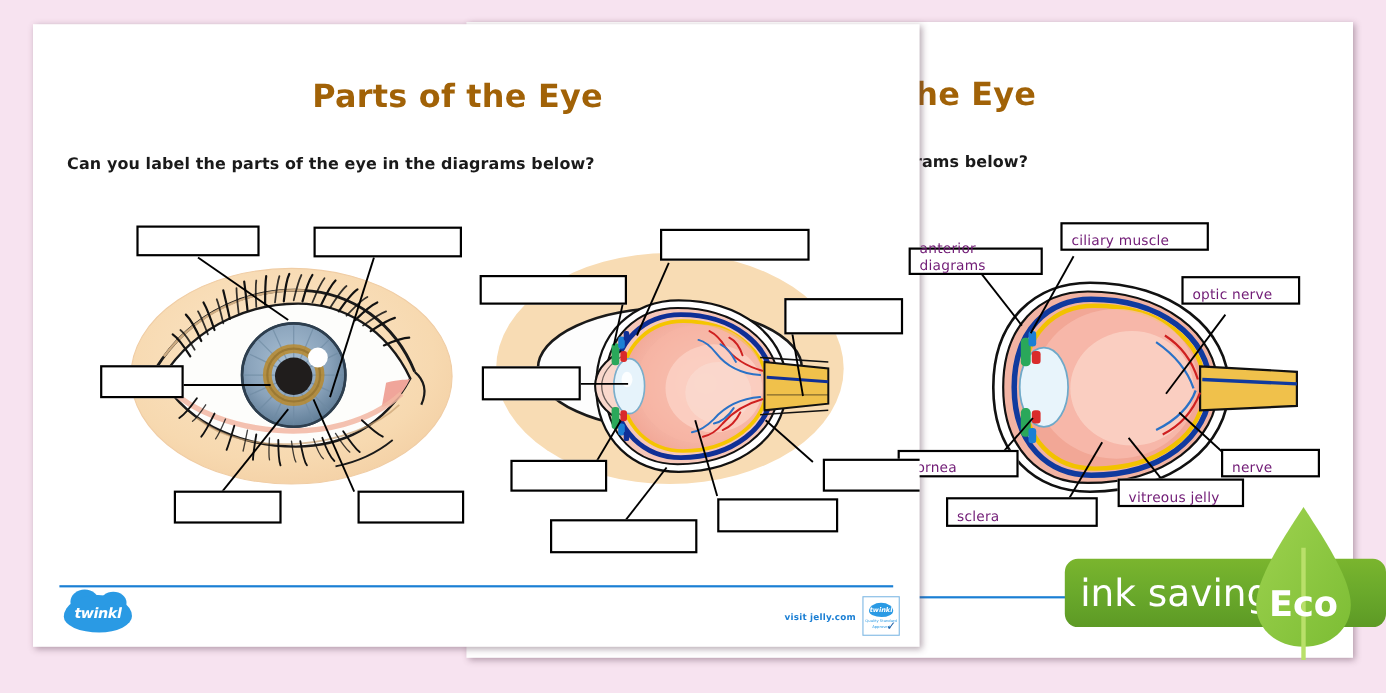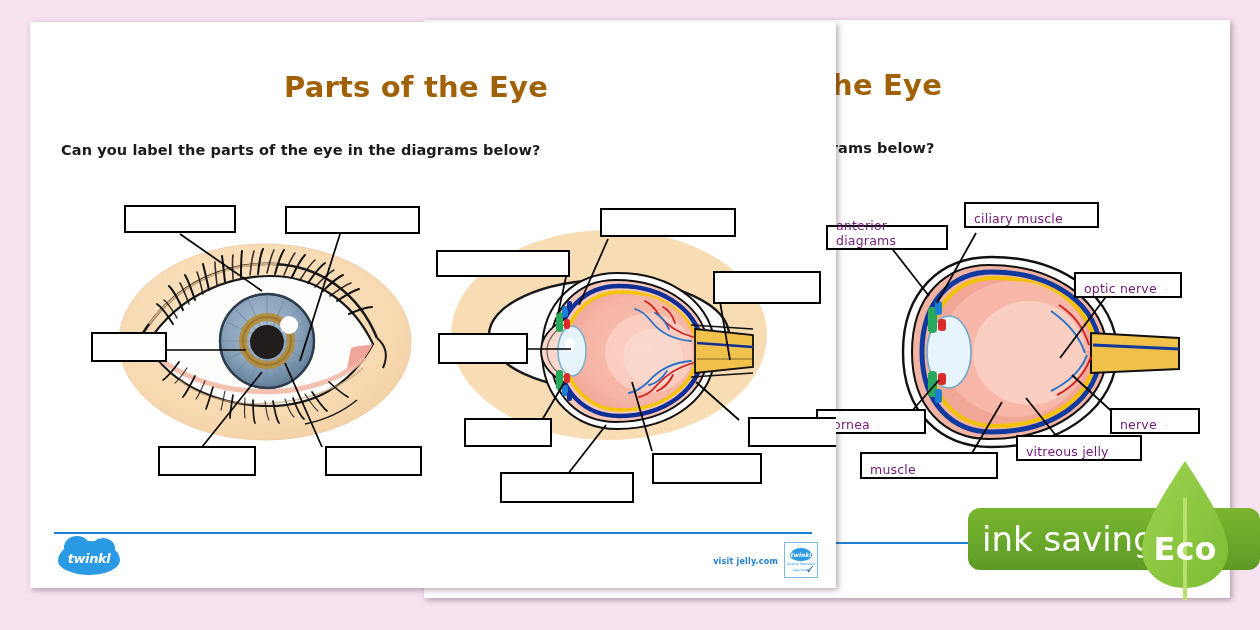--- a/index.html
+++ b/index.html
@@ -150,34 +150,34 @@
         <line x1="642" y1="428" x2="602" y2="378"></line>
         <line x1="538" y1="450" x2="578" y2="382"></line>
       </svg>
 
       <div class="lbox" style="left:402px; top:205px; width:122px; height:25px;">
         <span>anterior diagrams</span>
       </div>
       <div class="lbox" style="left:540px; top:182px; width:135px; height:26px;">
         <span>ciliary muscle</span>
       </div>
-      <div class="lbox" style="left:650px; top:231px; width:108px; height:26px;margin-top:21px;">
+      <div class="lbox" style="left:650px; top:231px; width:108px; height:26px;">
         <span>optic nerve</span>
       </div>
       <div class="lbox" style="left:392px; top:389px; width:110px; height:25px;">
         <span>cornea</span>
       </div>
       <div class="lbox" style="left:686px; top:388px; width:90px; height:26px;">
         <span>nerve</span>
       </div>
-      <div class="lbox" style="left:592px; top:415px; width:126px; height:26px;">
+      <div class="lbox" style="left:592px; top:415px; width:115px; height:26px;">
         <span>vitreous jelly</span>
       </div>
       <div class="lbox" style="left:436px; top:432px; width:138px; height:27px;">
-        <span>muscle</span>
+        <span>sclera</span>
       </div>
 
       <div class="footer-rule"></div>
     </div>
   </div>
 
   <div class="page page-front">
     <div class="page-inner">
 
       <div class="title">Parts of the Eye</div>

